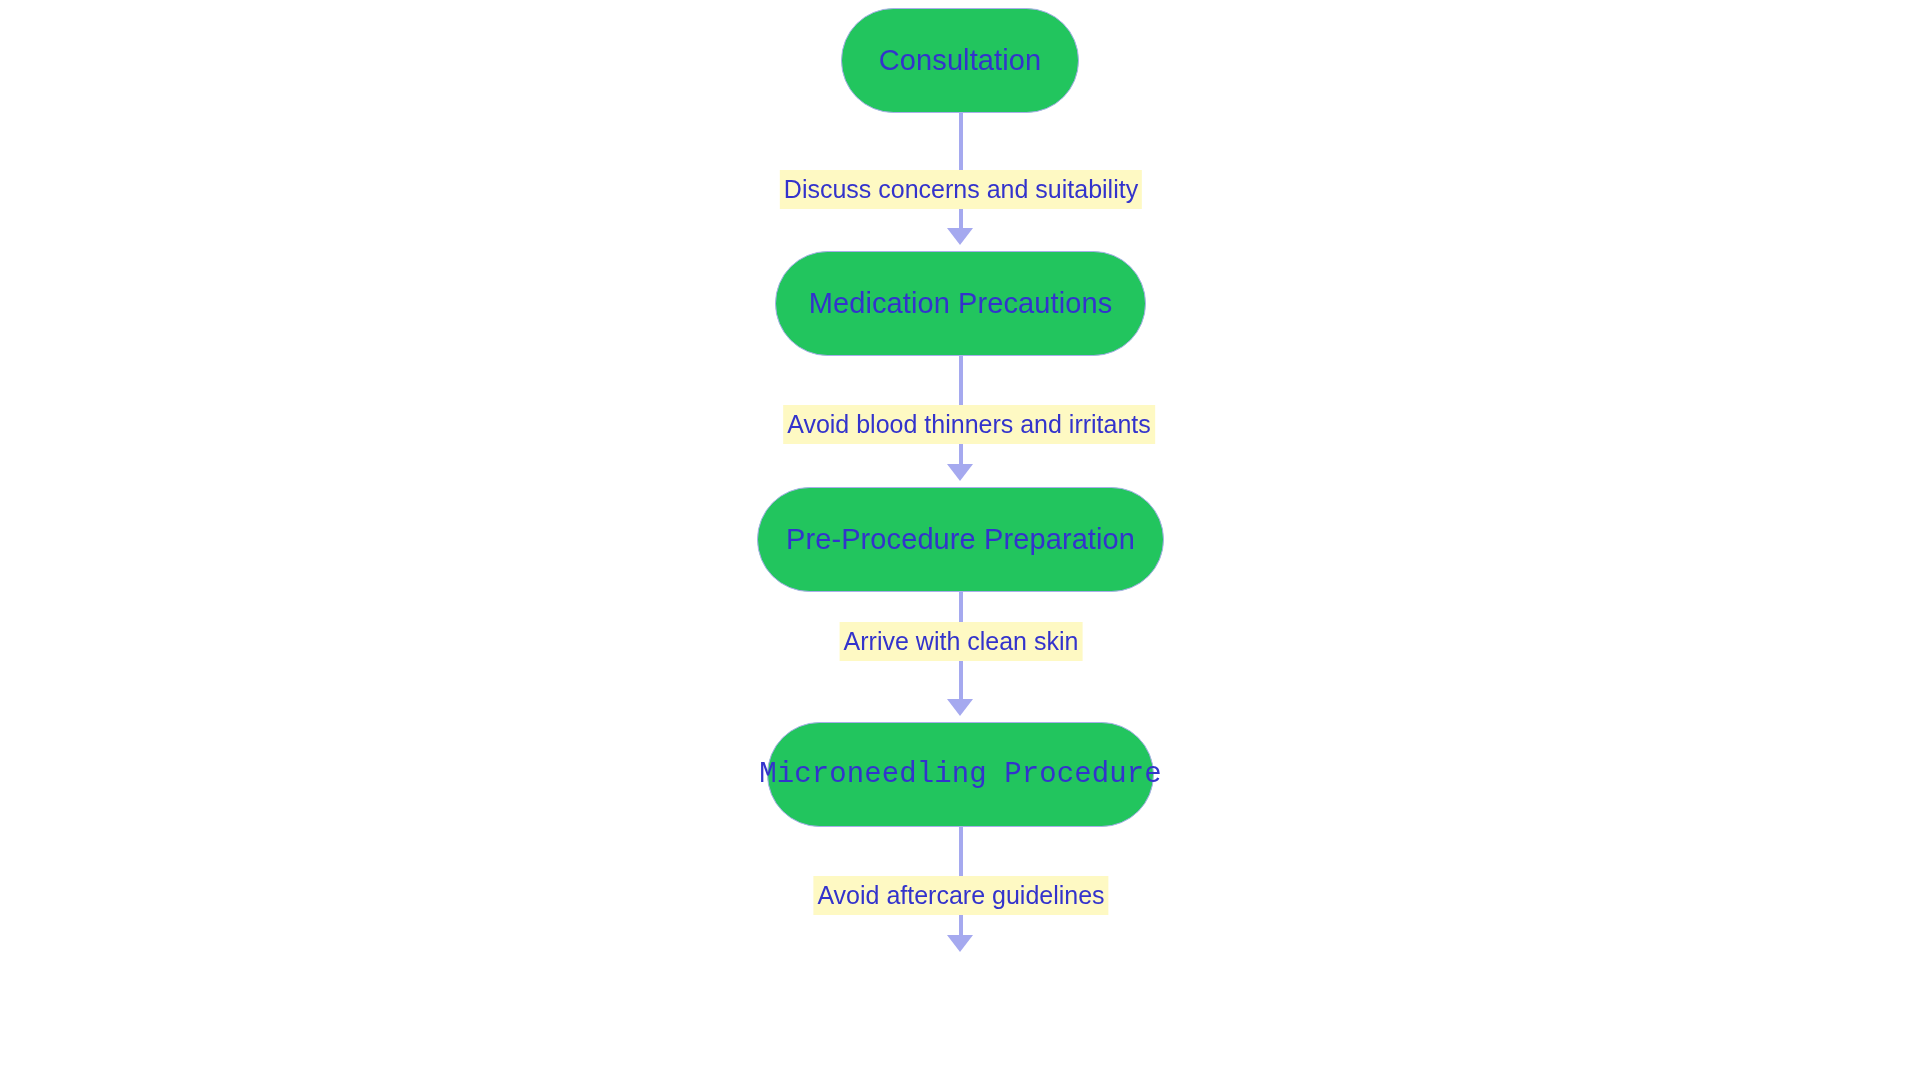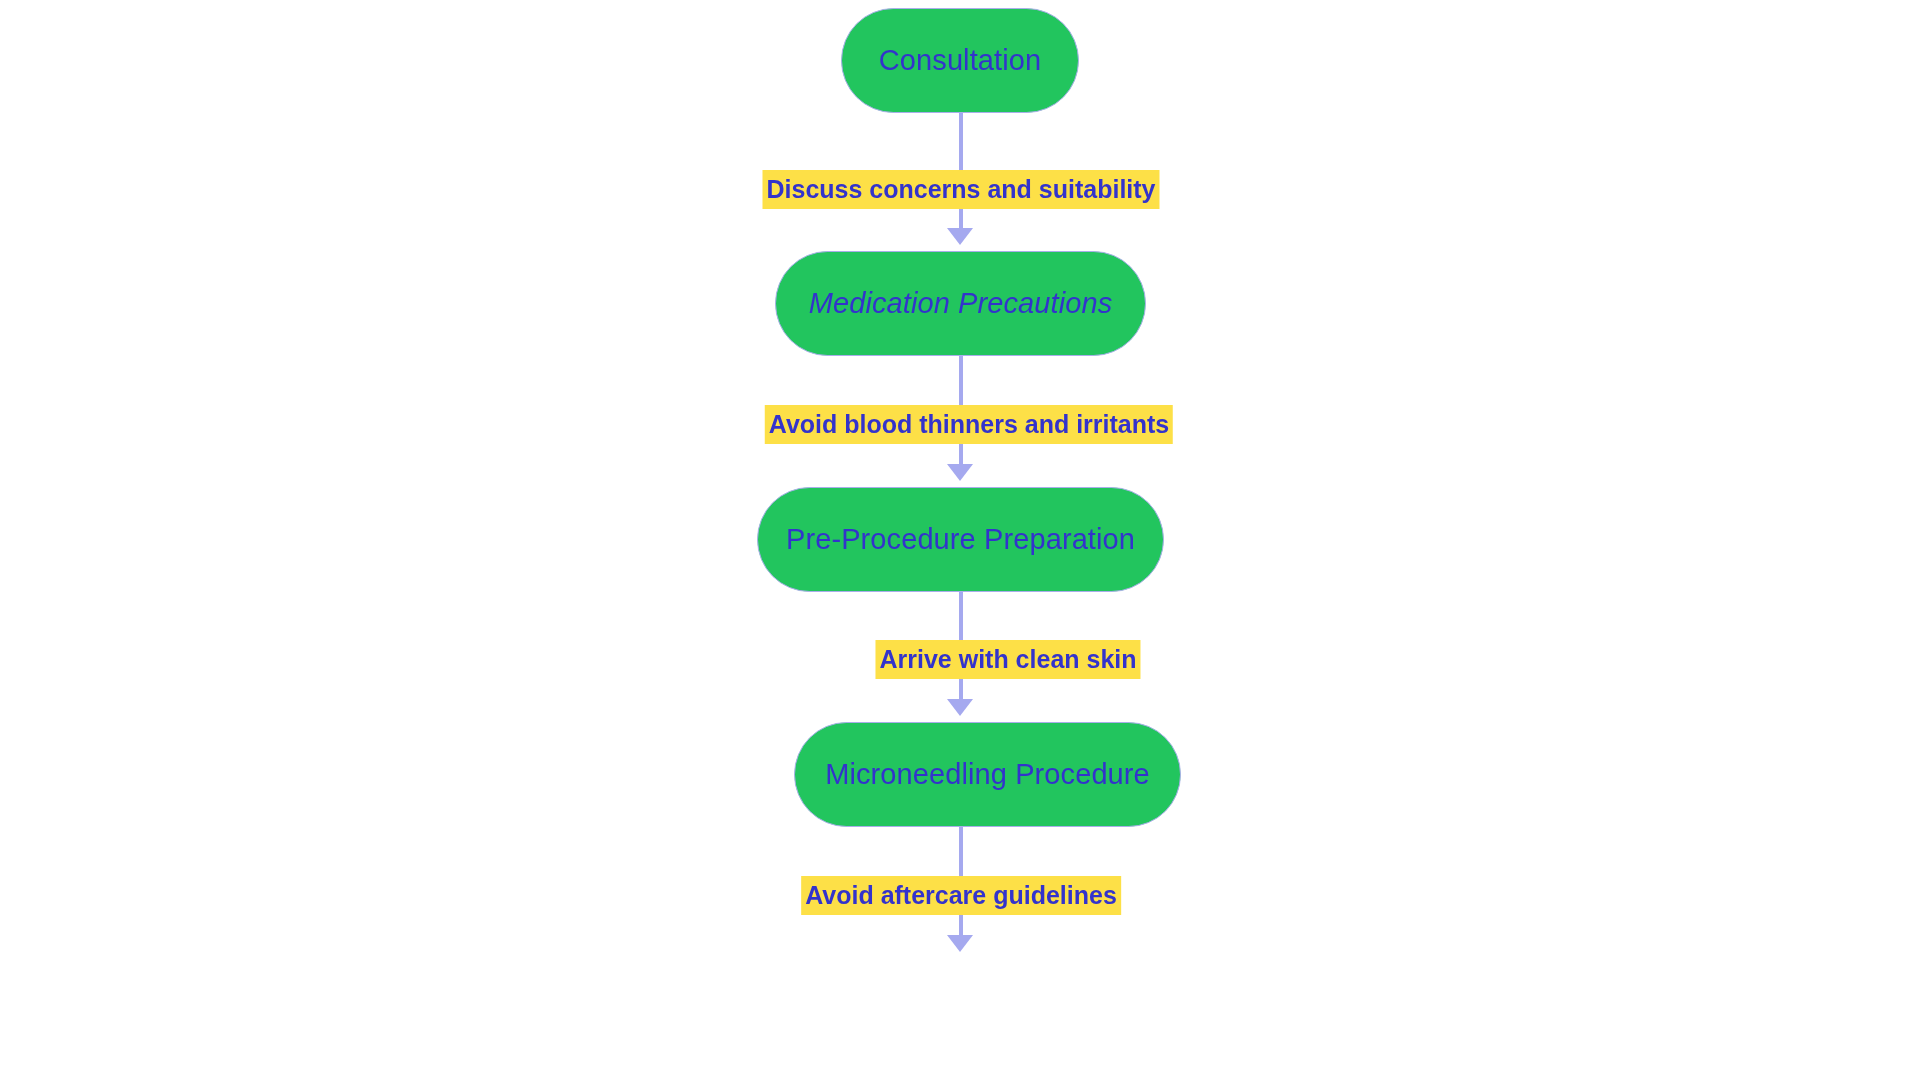--- a/index.html
+++ b/index.html
@@ -37,23 +37,23 @@
   .node-label {
     color: #3333cc;
     font-size: 29px;
     font-weight: 400;
     letter-spacing: 0.1px;
     white-space: nowrap;
     line-height: 1;
   }
 
   .node-1 { left: 841px;  top: 8px;    width: 238px; }
-  .node-2 { left: 775px;  top: 251px;  width: 371px; font-style: italic; }
+  .node-2 { left: 775px;  top: 251px;  width: 371px; }
   .node-3 { left: 757px;  top: 487px;  width: 407px; }
-  .node-4 { left: 794px;  top: 722px;  width: 387px; }
+  .node-4 { left: 767px;  top: 722px;  width: 387px; font-family: Liberation Mono, monospace; }
   .node-5 { left: 785px;  top: 957px;  width: 351px; }
 
   
   .connector {
     position: absolute;
     left: 959px;
     width: 4px;
     background: #a5a9ef;
     z-index: 1;
   }
@@ -77,30 +77,30 @@
   .arrow-3 { top: 699px; }
   .arrow-4 { top: 935px; }
 
   
   .edge-label {
     position: absolute;
     transform: translateX(-50%);
     left: 961px;
     color: #3333cc;
     font-size: 25px;
-    font-weight: 700;
+    font-weight: 400;
     white-space: nowrap;
-    background: #fde047;
+    background: #fef9c3;
     padding: 5px 4px;
     line-height: 1.15;
     z-index: 4;
   }
   .elabel-1 { top: 170px; }
   .elabel-2 { top: 405px; margin-left: 8px; }
-  .elabel-3 { top: 640px; margin-left: 47px; }
+  .elabel-3 { top: 622px; }
   .elabel-4 { top: 876px; }
 </style>
 </head>
 <body>
 
 <div id="flowchart">
 
   <div class="node node-1">
     <span class="node-label">Consultation</span>
   </div>

